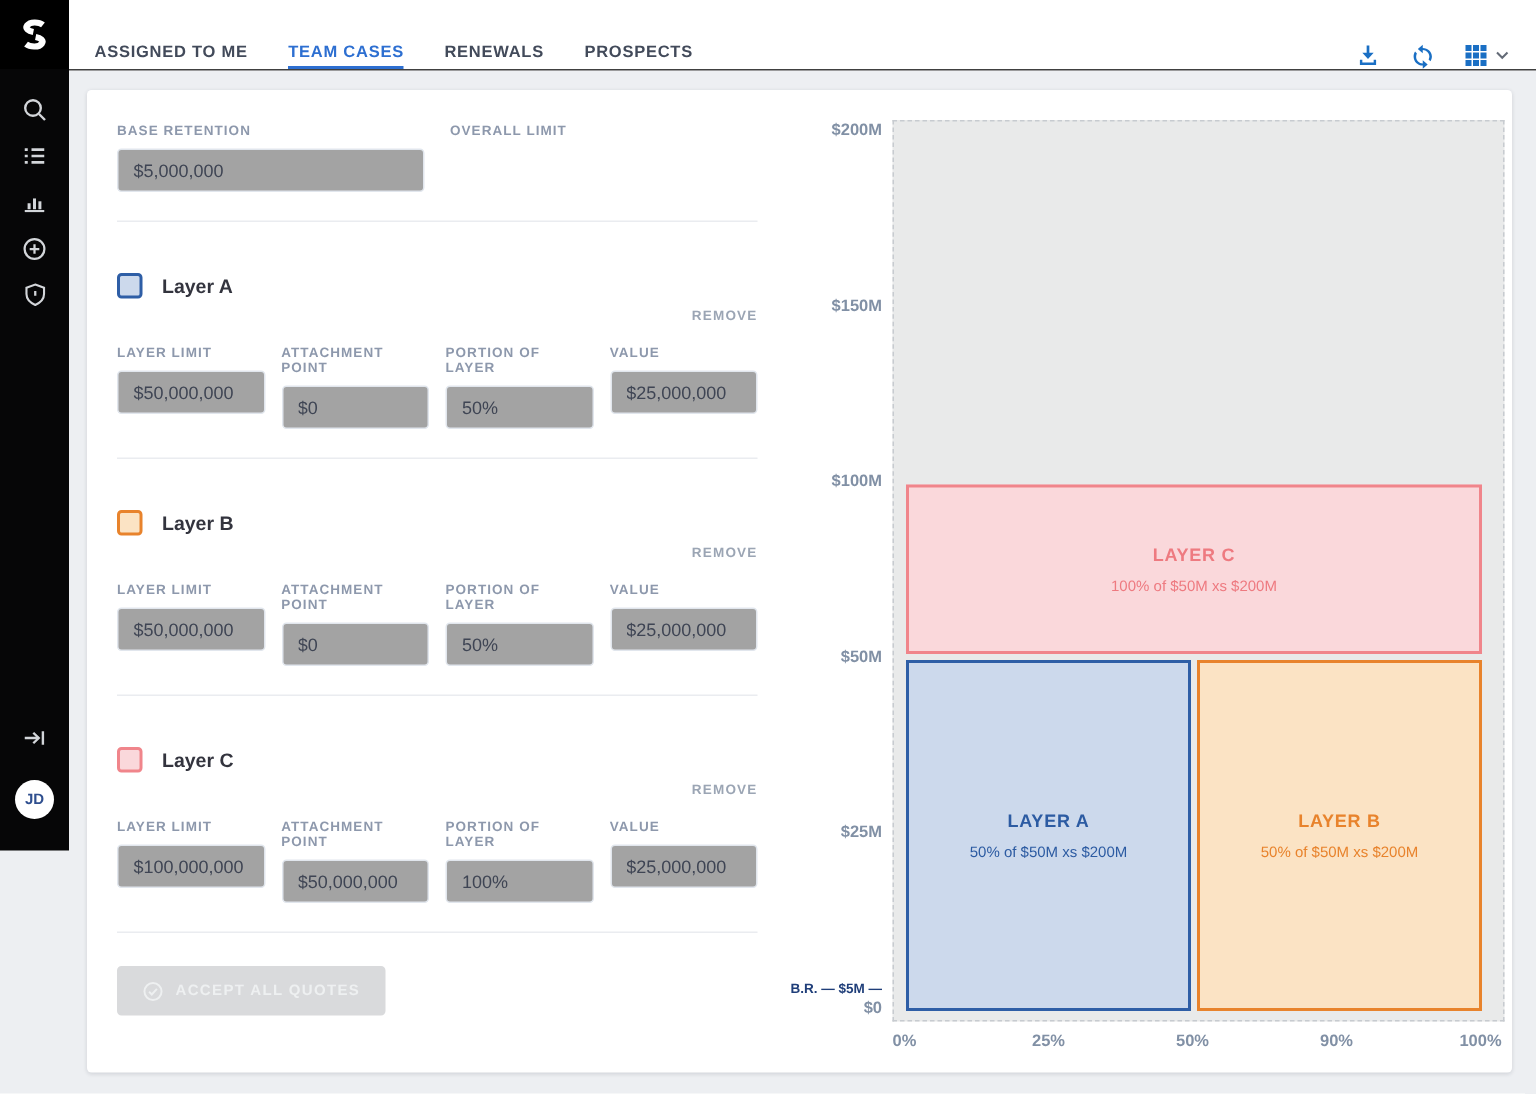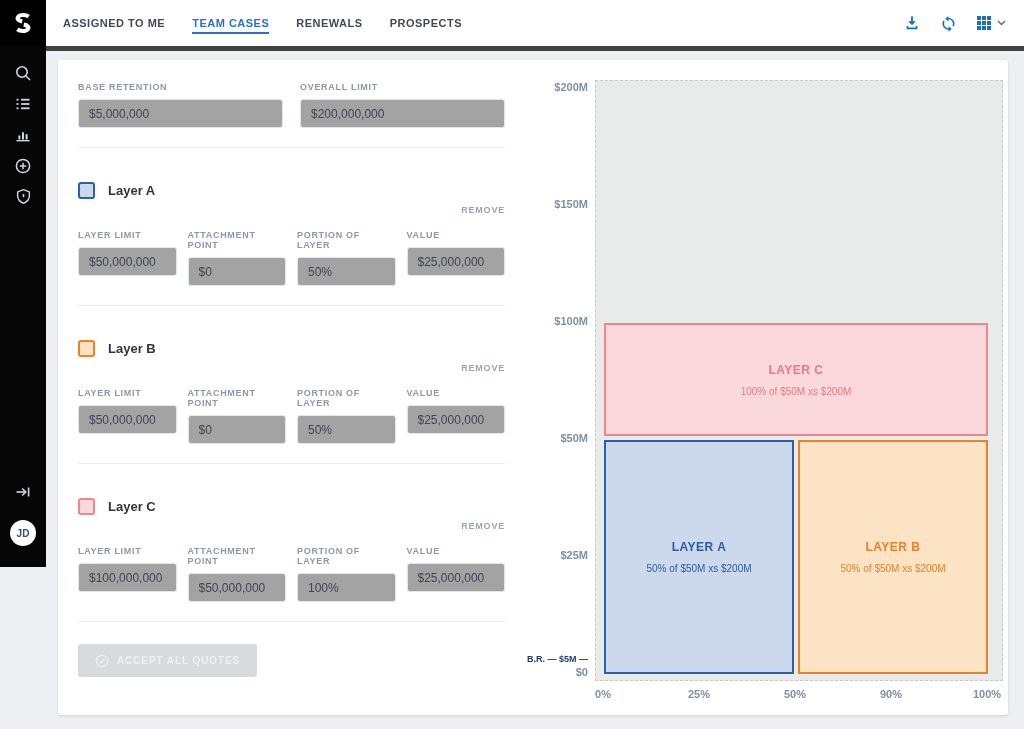--- a/index.html
+++ b/index.html
@@ -11,22 +11,22 @@
   
   .sidebar{position:absolute;left:0;top:0;width:46px;height:567px;background:#060607;z-index:6;
     display:flex;flex-direction:column;align-items:center;}
   .logo{width:46px;height:46px;background:#000;display:flex;align-items:center;justify-content:center;}
   .side-icons{margin-top:11px;display:flex;flex-direction:column;align-items:center;}
   .side-icon{width:46px;height:31px;display:flex;align-items:center;justify-content:center;cursor:pointer;}
   .side-bottom{margin-top:auto;display:flex;flex-direction:column;align-items:center;gap:13px;padding-bottom:21px;}
   .avatar{width:26px;height:26px;border-radius:50%;background:#fff;display:flex;align-items:center;justify-content:center;
     font-size:10px;font-weight:700;color:#2f4f8f;cursor:pointer;}
   
-  .topnav{position:absolute;left:46px;top:0;right:0;height:46px;background:#fff;border-bottom:5px solid #404040;
-    display:flex;align-items:center;z-index:5;}
+  .topnav{position:absolute;left:46px;top:0;right:0;height:46px;background:#fff;border-bottom:1px solid #404040;
+    display:flex;align-items:flex-end;z-index:5;}
   .tabs{display:flex;gap:27px;margin-left:17px;}
   .tab{font-size:11px;font-weight:700;letter-spacing:.5px;color:#424a5a;cursor:pointer;
     padding:5px 0 3px;border-bottom:2px solid transparent;}
   .tab.active{color:#2d6fd1;border-bottom-color:#2d6fd1;}
   .nav-actions{margin-left:auto;margin-right:18px;display:flex;align-items:center;gap:19px;}
   .nav-act{display:flex;align-items:center;gap:5px;cursor:pointer;}
   
   .card{position:absolute;left:58px;top:60px;width:950px;height:655px;background:#fff;border-radius:3px;
     box-shadow:0 1px 3px rgba(20,30,50,.14);}
   
@@ -164,21 +164,20 @@
 <main class="card" id="card">
 
   <div class="form-col">
     <div class="top-fields">
       <div class="field">
         <label>BASE RETENTION</label>
         <input type="text" value="$5,000,000" style="">
       </div>
       <div class="field">
         <label>OVERALL LIMIT</label>
-        <input type="text" value="$200,000,000" style="">
       </div>
     </div>
     <hr class="divider">
 
     <div id="layer-sections">
         <section class="layer-section">
           <div class="layer-header">
             <span class="swatch" style="background: rgb(204, 217, 236); border-color: rgb(46, 94, 166);"></span>
             <span class="layer-name">Layer A</span>
             <button class="remove-btn">REMOVE</button>

